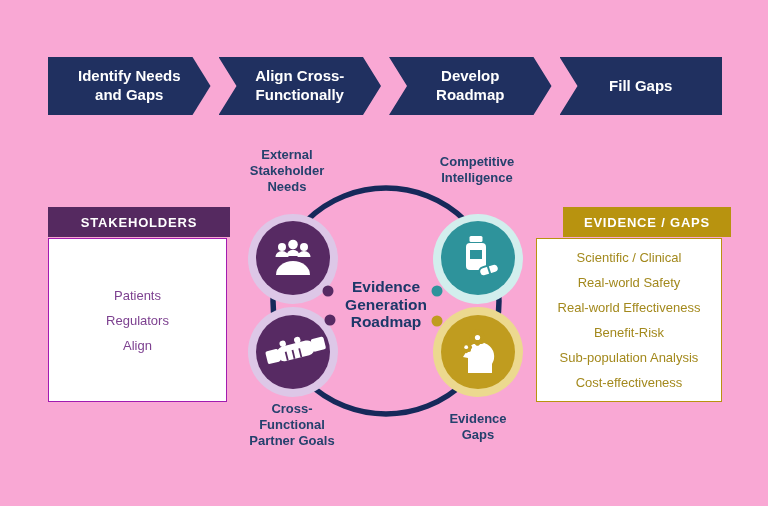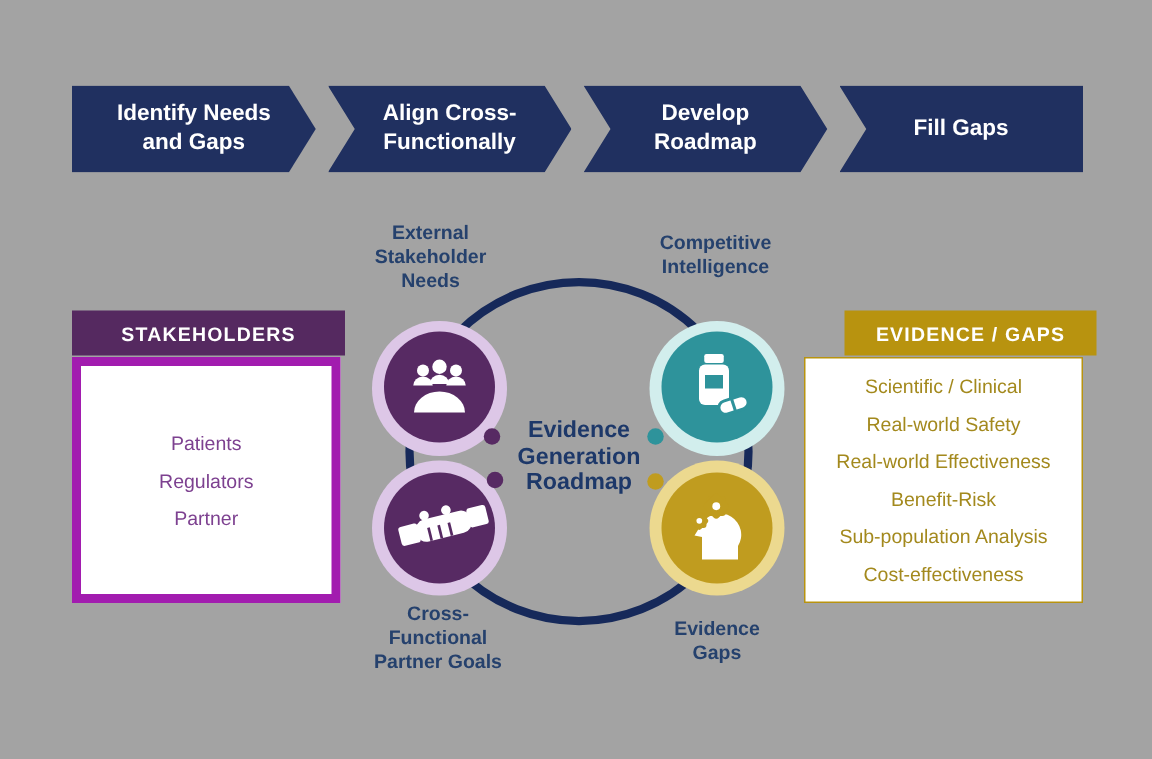--- a/index.html
+++ b/index.html
@@ -1,35 +1,35 @@
 <!DOCTYPE html>
 <html><head>
 <meta charset="utf-8">
 <style>
   html,body{margin:0;padding:0;background:#fff;}
-  .stage{position:relative;width:768px;height:506px;background:#a3a3a3;overflow:hidden;
+  .stage{position:relative;width:768px;height:506px;background:#f9a8d4;overflow:hidden;
          font-family:"Liberation Sans",sans-serif;}
 
   
   .banner{position:absolute;left:48px;top:57px;width:674px;height:58px;display:flex;gap:8px;}
   .step{flex:1;background:#203060;color:#fff;display:flex;align-items:center;justify-content:center;
         text-align:center;font-weight:bold;font-size:15px;line-height:1.25;white-space:pre-line;}
   .step.first{clip-path:polygon(0 0,calc(100% - 18px) 0,100% 50%,calc(100% - 18px) 100%,0 100%);}
   .step.mid{clip-path:polygon(0 0,calc(100% - 18px) 0,100% 50%,calc(100% - 18px) 100%,0 100%,18px 50%);}
   .step.last{clip-path:polygon(0 0,100% 0,100% 100%,0 100%,18px 50%);}
 
   
   .panel-header{position:absolute;height:30px;display:flex;align-items:center;justify-content:center;
         color:#fff;font-weight:bold;font-size:13px;letter-spacing:.8px;box-sizing:border-box;}
   .hdr-stakeholders{left:48px;top:207px;width:182px;background:#552960;}
   .hdr-evidence{left:563px;top:207px;width:168px;background:#b8930f;}
   .panel-list{position:absolute;top:238px;height:164px;box-sizing:border-box;background:#fff;
         display:flex;flex-direction:column;justify-content:center;text-align:center;font-size:13px;}
   .panel-list div{line-height:25px;}
-  .list-stakeholders{left:48px;width:179px;border:6px solid #a21caf;color:#7d4190;}
+  .list-stakeholders{left:48px;width:179px;border:1px solid #a21caf;color:#7d4190;}
   .list-evidence{left:536px;width:186px;border:1px solid #b8930f;color:#a3891d;}
 
   
   .dlabel{position:absolute;text-align:center;color:#25416d;font-weight:bold;white-space:pre-line;}
   .lbl-external{left:237px;top:147px;width:100px;font-size:13px;line-height:16px;}
   .lbl-competitive{left:427px;top:154px;width:100px;font-size:13px;line-height:16px;}
   .lbl-crossfunc{left:232px;top:401px;width:120px;font-size:13px;line-height:16px;}
   .lbl-evgaps{left:428px;top:411px;width:100px;font-size:13px;line-height:16px;}
   .lbl-center{left:336px;top:278px;width:100px;font-size:15.5px;line-height:17.5px;color:#1d3869;}
 
@@ -47,21 +47,21 @@
 Functionally</div>
     <div class="step mid">Develop
 Roadmap</div>
     <div class="step last">Fill Gaps</div>
   </div>
 
   <div class="panel-header hdr-stakeholders">STAKEHOLDERS</div>
   <div class="panel-list list-stakeholders">
     <div>Patients</div>
     <div>Regulators</div>
-    <div>Partner</div>
+    <div>Align</div>
   </div>
 
   <div class="panel-header hdr-evidence">EVIDENCE / GAPS</div>
   <div class="panel-list list-evidence">
     <div>Scientific / Clinical</div>
     <div>Real-world Safety</div>
     <div>Real-world Effectiveness</div>
     <div>Benefit-Risk</div>
     <div>Sub-population Analysis</div>
     <div>Cost-effectiveness</div>

